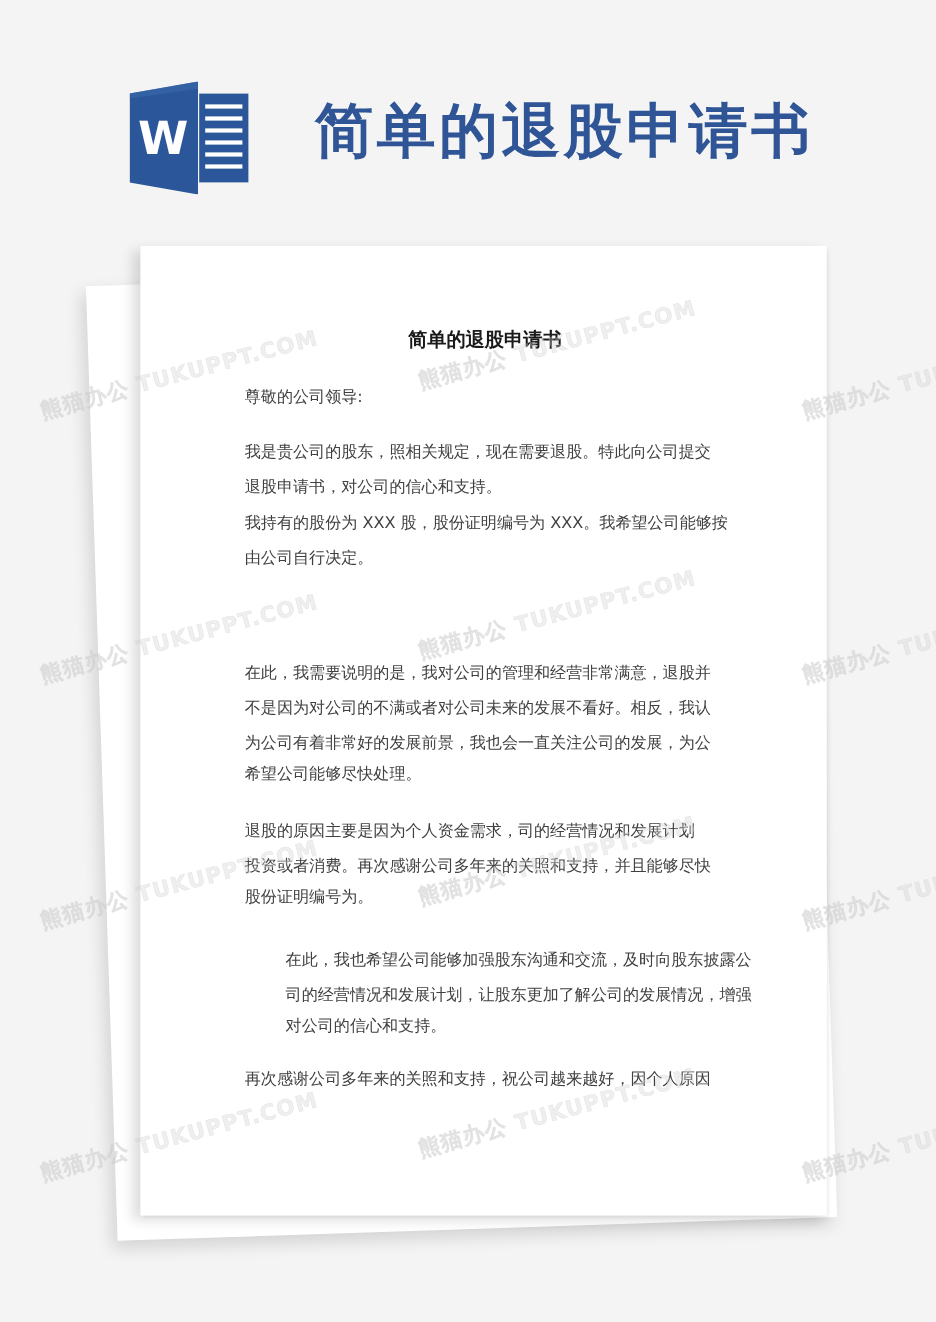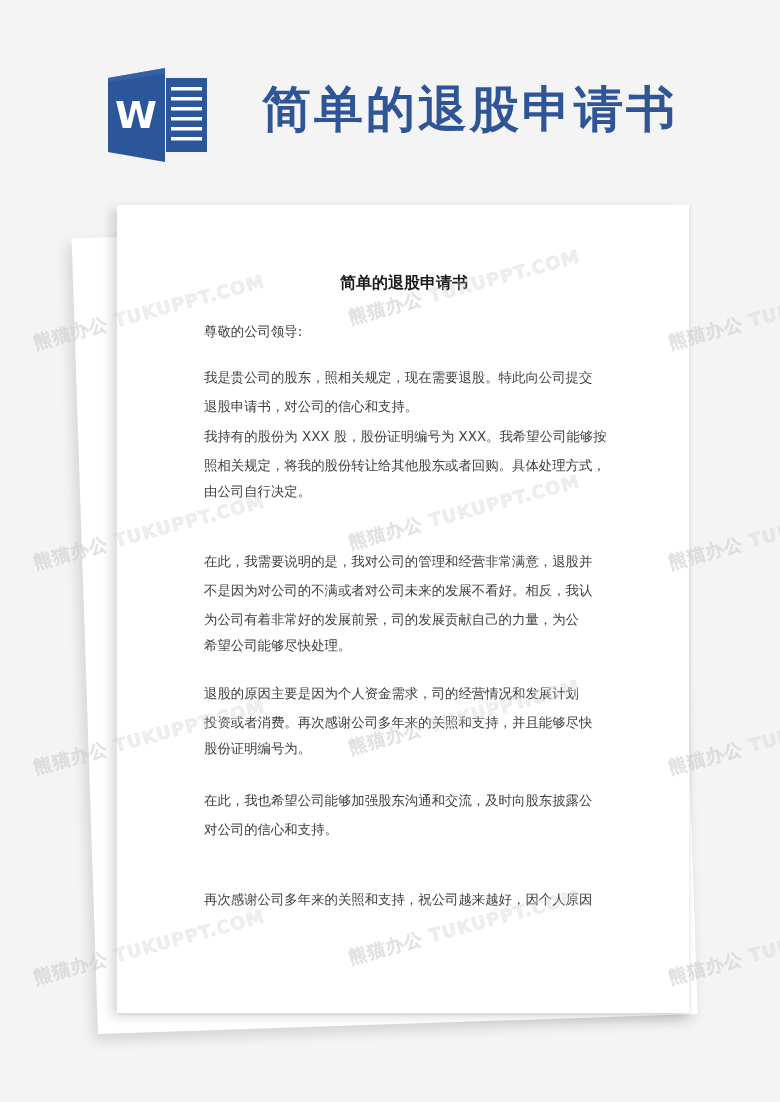--- a/index.html
+++ b/index.html
@@ -130,39 +130,39 @@
   <span class="line">尊敬的公司领导:</span>
 </div>
 
 <div class="body-text" style="top:363px;">
   <span class="line">我是贵公司的股东，照相关规定，现在需要退股。特此向公司提交</span>
   <span class="line">退股申请书，对公司的信心和支持。</span>
 </div>
 
 <div class="body-text" style="top:422px;">
   <span class="line">我持有的股份为 XXX 股，股份证明编号为 XXX。我希望公司能够按</span>
-  <span class="line tight">照相关规定，将我的股份转让给其他股东或者回购。具体处理方式，</span>
   <span class="line tight">由公司自行决定。</span>
 </div>
 
 <div class="body-text" style="top:547px;">
   <span class="line">在此，我需要说明的是，我对公司的管理和经营非常满意，退股并</span>
   <span class="line">不是因为对公司的不满或者对公司未来的发展不看好。相反，我认</span>
-  <span class="line tight">为公司有着非常好的发展前景，司的发展贡献自己的力量，为公</span>
+  <span class="line tight">为公司有着非常好的发展前景，我也会一直关注公司的发展，为公</span>
   <span class="line tight">希望公司能够尽快处理。</span>
 </div>
 
 <div class="body-text" style="top:679px;">
   <span class="line">退股的原因主要是因为个人资金需求，司的经营情况和发展计划</span>
   <span class="line tight">投资或者消费。再次感谢公司多年来的关照和支持，并且能够尽快</span>
   <span class="line tight">股份证明编号为。</span>
 </div>
 
-<div class="body-text" style="top:786px;">
+<div class="body-text" style="top:786px;margin-left:34px;">
   <span class="line">在此，我也希望公司能够加强股东沟通和交流，及时向股东披露公</span>
+  <span class="line tight">司的经营情况和发展计划，让股东更加了解公司的发展情况，增强</span>
   <span class="line tight">对公司的信心和支持。</span>
 </div>
 
 <div class="body-text" style="top:885px;">
   <span class="line">再次感谢公司多年来的关照和支持，祝公司越来越好，因个人原因</span>
 </div>
 
 <div class="watermark" style="left:30px;top:300px;">熊猫办公 TUKUPPT.COM</div>
 <div class="watermark" style="left:345px;top:275px;">熊猫办公 TUKUPPT.COM</div>
 <div class="watermark" style="left:665px;top:300px;">熊猫办公 TUKUPPT.COM</div>

